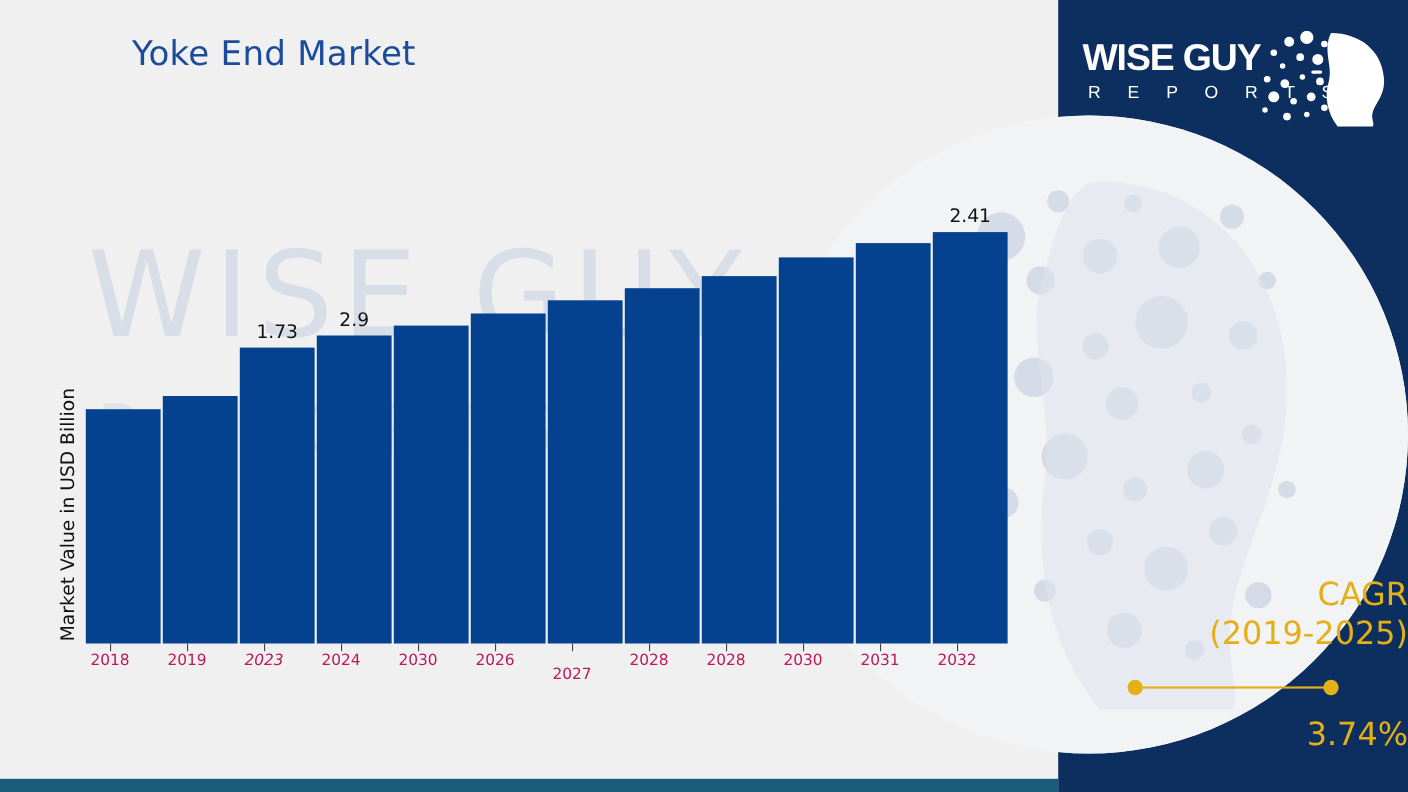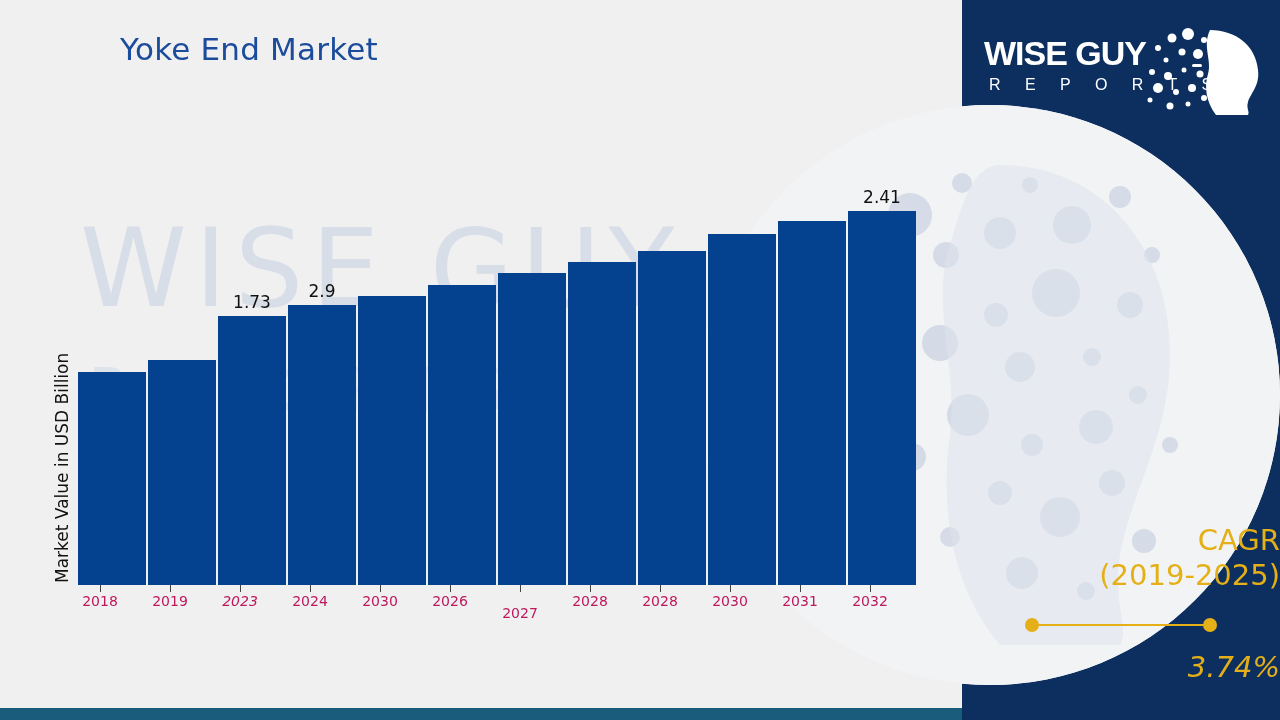--- a/index.html
+++ b/index.html
@@ -174,21 +174,21 @@
   }
   .divider .dot {
     position: absolute; top: 0;
     width: 14px; height: 14px; border-radius: 50%;
     background: #e5b017;
   }
   .divider .dot.l { left: 0; }
   .divider .dot.r { right: 0; }
   .cagr-value {
     margin-top: 18px;
-    font-size: 29px; color: #e5b017; font-style: italic;
+    font-size: 29px; color: #e5b017;
   }
 </style>
 </head>
 <body>
 
 <div id="root">
 
   <div class="chart-area">
 
     <div class="chart-title">Yoke End Market</div>

